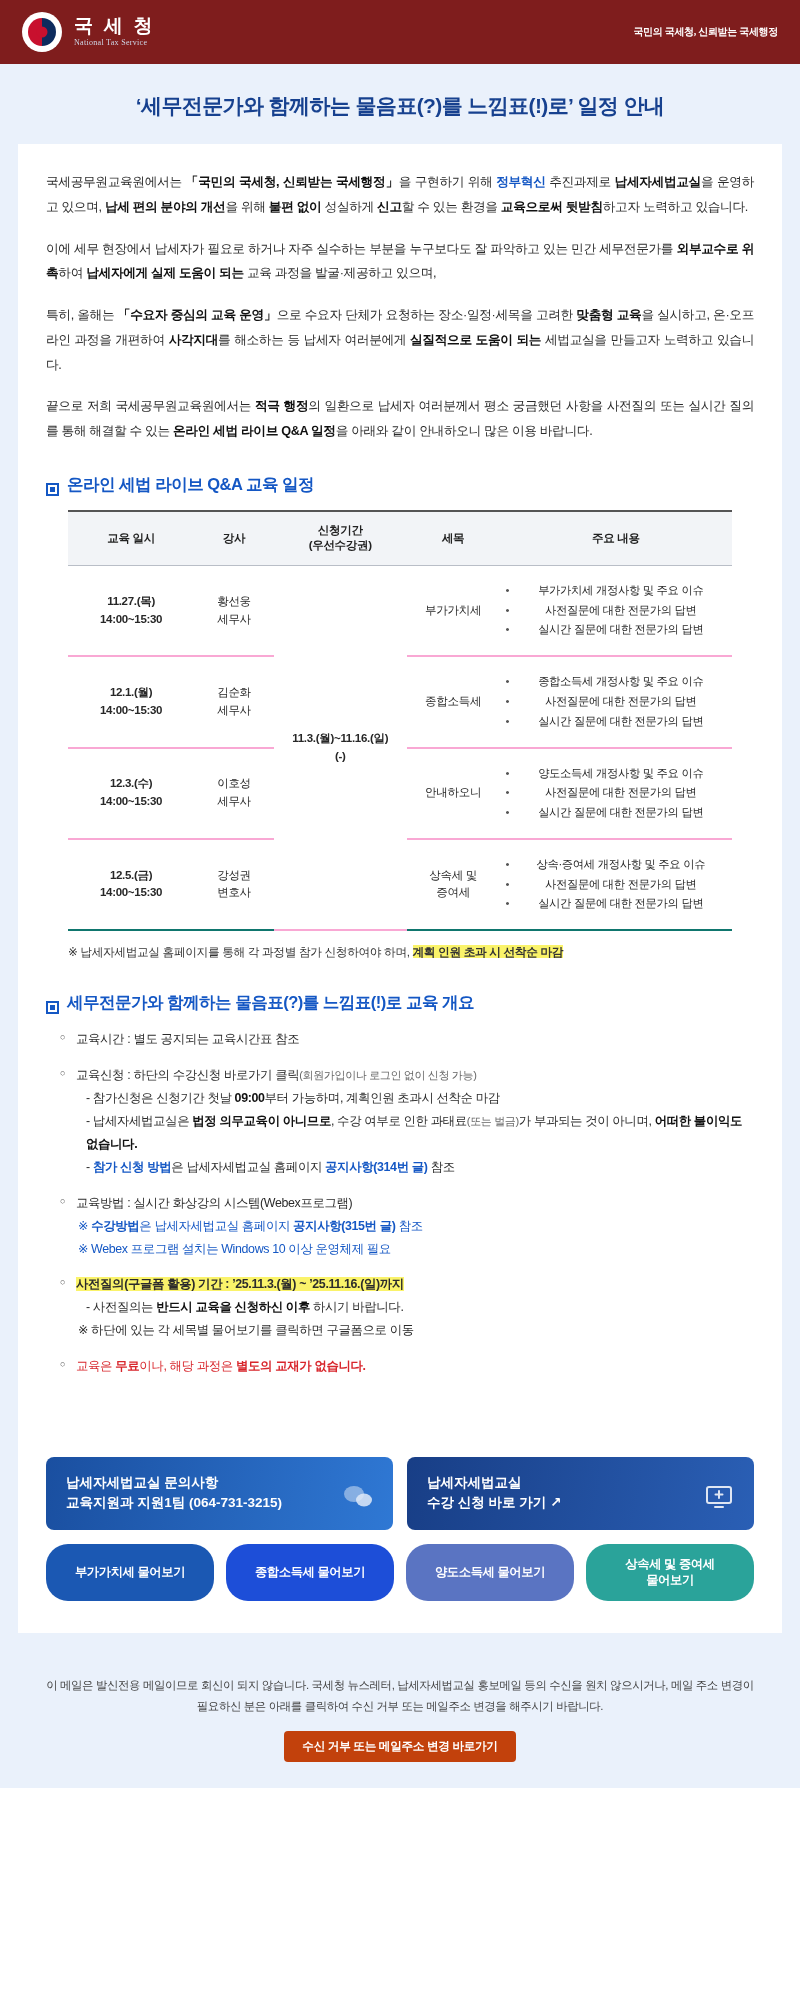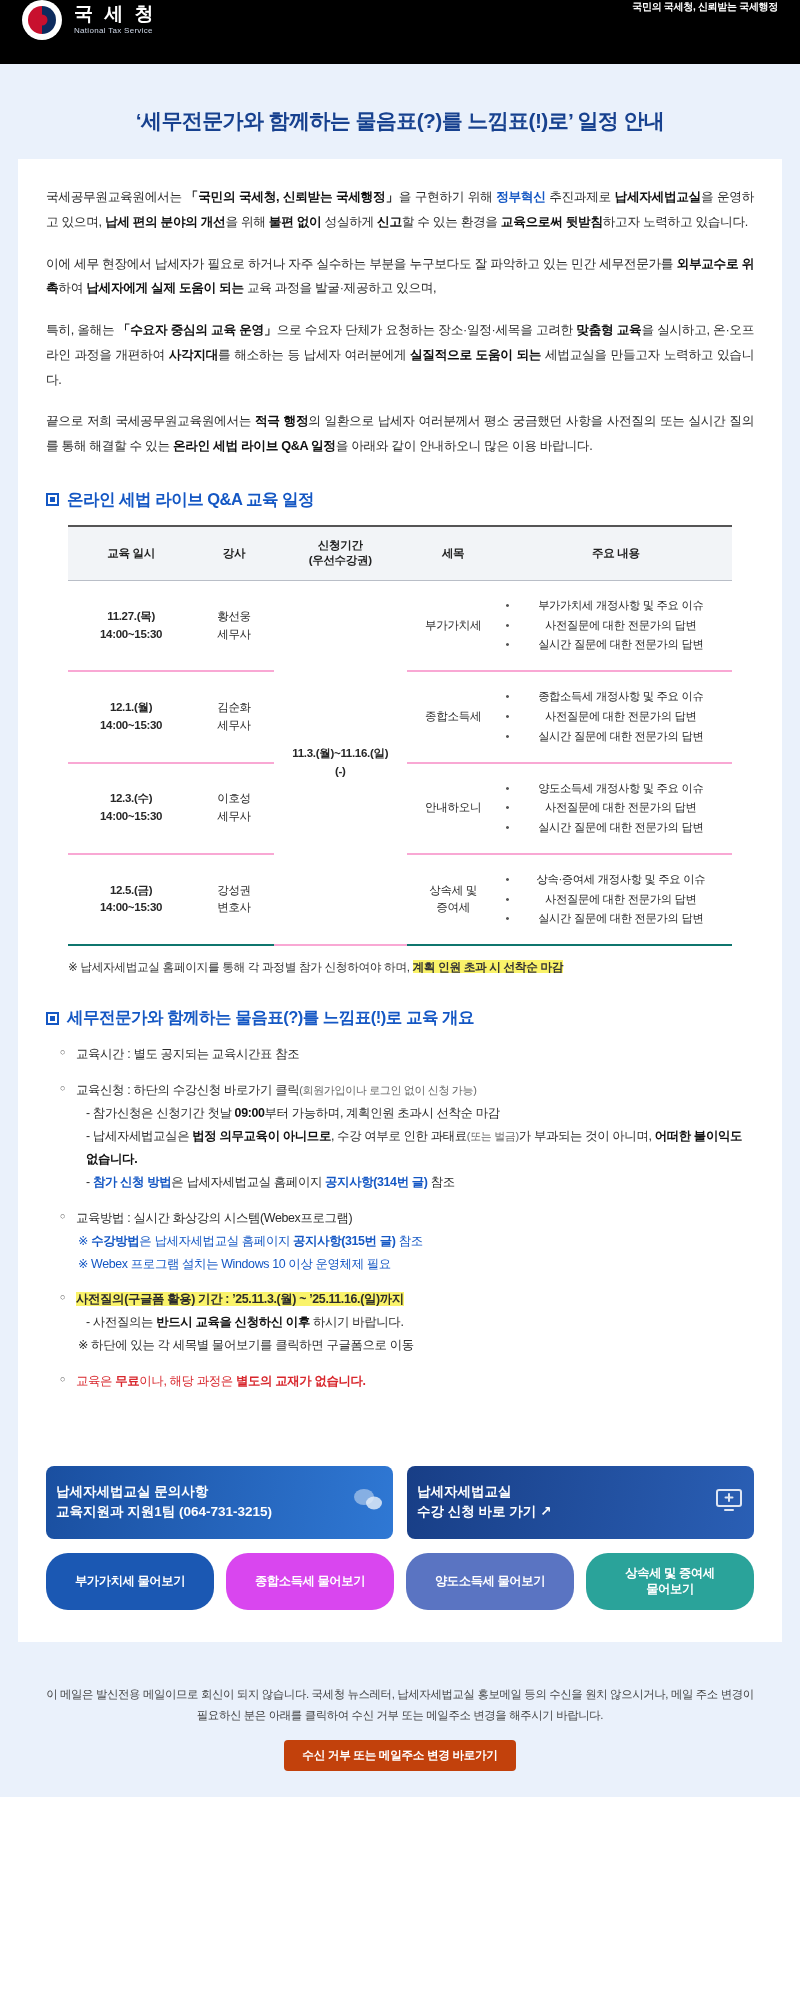--- a/index.html
+++ b/index.html
@@ -12,25 +12,26 @@
   .page {
     width: 800px;
     min-height: 1990px;
     background: #ffffff;
     position: relative;
   }
 
   
   .header {
     height: 64px;
-    background: #000000;
-    display: flex;
-    align-items: flex-start;
+    background: #7f1d1d;
+    display: flex;
+    align-items: center;
     justify-content: space-between;
     padding: 0 22px;
+    font-family: Liberation Serif, serif;
   }
   .brand {
     display: flex;
     align-items: center;
     gap: 12px;
   }
   .brand-emblem {
     width: 40px; height: 40px;
     border-radius: 50%;
     background: #ffffff;
@@ -70,21 +71,21 @@
   .header-slogan {
     color: #ffffff;
     font-size: 10px;
     font-weight: bold;
     letter-spacing: -.3px;
   }
 
   
   .title-band {
     background: #eaf1fb;
-    padding: 43px 20px 24px;
+    padding: 28px 20px 24px;
     text-align: center;
   }
   .title-band h1 {
     color: #17418f;
     font-size: 21px;
     font-weight: bold;
     letter-spacing: -.6px;
   }
 
   
@@ -106,21 +107,21 @@
     letter-spacing: -.35px;
     text-align: justify;
   }
   .intro p:last-child { margin-bottom: 3px; }
   .b { font-weight: bold; color: #111; }
   .blue { color: #1457c4; font-weight: bold; }
 
   
   .sec-head {
     display: flex;
-    align-items: center;
+    align-items: flex-end;
     gap: 8px;
     margin: 30px 0 14px;
   }
   .sec-head .marker {
     width: 13px; height: 13px;
     border: 2px solid #1457c4;
     position: relative;
     flex: none;
   }
   .sec-head .marker::after {
@@ -221,26 +222,27 @@
 
   
   .cta-row {
     display: flex;
     gap: 14px;
     margin: 26px 0 14px;
   }
   .cta {
     flex: 1;
     border-radius: 8px;
-    padding: 16px 10px;
+    padding: 16px 20px;
     color: #fff;
     display: flex;
-    align-items: center;
+    align-items: flex-end;
     justify-content: space-between;
     min-height: 64px;
+    margin-top: 6px;
   }
   .cta-a { background: linear-gradient(100deg, #1a4fa0 0%, #2f78d4 100%); }
   .cta-b { background: linear-gradient(100deg, #183e86 0%, #2a5fb5 100%); }
   .cta-txt { line-height: 1.5; }
   .cta-txt .l1 { font-size: 13.5px; font-weight: bold; }
   .cta-txt .l2 { font-size: 13.5px; font-weight: bold; }
   .cta-ico { opacity: .85; }
 
   
   .pill-row {
@@ -257,21 +259,21 @@
     font-weight: bold;
     padding: 12px 6px;
     line-height: 1.35;
     letter-spacing: -.4px;
     min-height: 44px;
     display: flex;
     align-items: center;
     justify-content: center;
   }
   .p1 { background: #1b58b3; }
-  .p2 { background: #d946ef; }
+  .p2 { background: #1d4ed8; }
   .p3 { background: #5a74c2; }
   .p4 { background: #2aa39a; }
 
   .banner-wrap {
     background: #ffffff;
     padding: 8px 28px 26px;
   }
 
   
   .footer {

